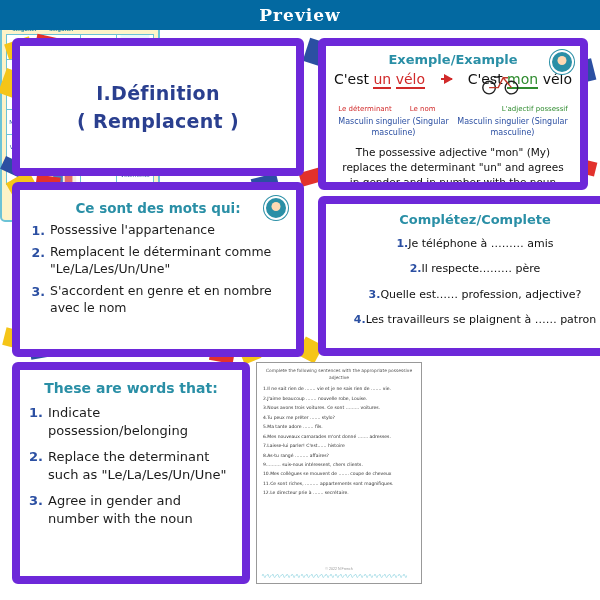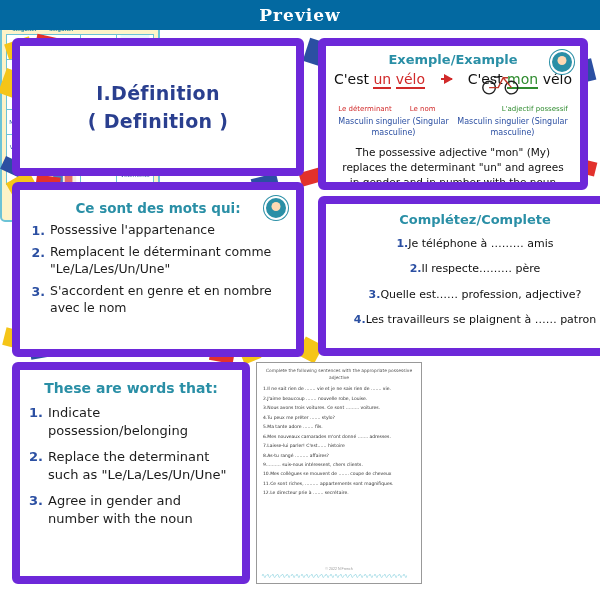--- a/index.html
+++ b/index.html
@@ -359,21 +359,21 @@
   <div class="confetti c-red" style="left:210px;top:348px;width:24px;height:14px;transform:rotate(10deg);"></div>
   <div class="confetti c-yellow" style="left:240px;top:340px;width:18px;height:22px;transform:rotate(-22deg);"></div>
   <div class="confetti c-blue" style="left:306px;top:40px;width:18px;height:24px;transform:rotate(18deg);"></div>
   <div class="confetti c-red" style="left:300px;top:170px;width:22px;height:14px;transform:rotate(-16deg);"></div>
   <div class="confetti c-yellow" style="left:300px;top:340px;width:20px;height:20px;transform:rotate(28deg);"></div>
   <div class="confetti c-red" style="left:574px;top:160px;width:22px;height:14px;transform:rotate(14deg);"></div>
   <div class="confetti c-blue" style="left:576px;top:60px;width:18px;height:22px;transform:rotate(-14deg);"></div>
 
   <div class="card" id="card-def">
     <div class="t1">I.Définition</div>
-    <div class="t2">( Definition )</div>
+    <div class="t2">( Remplacent )</div>
   </div>
 
   <div class="card" id="card-fr">
     <div class="badge" style="right:8px;top:6px;position:absolute;"></div>
     <div class="list-head">Ce sont des mots qui:</div>
     <ul class="num-list">
       <li>
         <span class="n">1.</span>
         <span class="txt">Possessive l'appartenance</span>
       </li>

